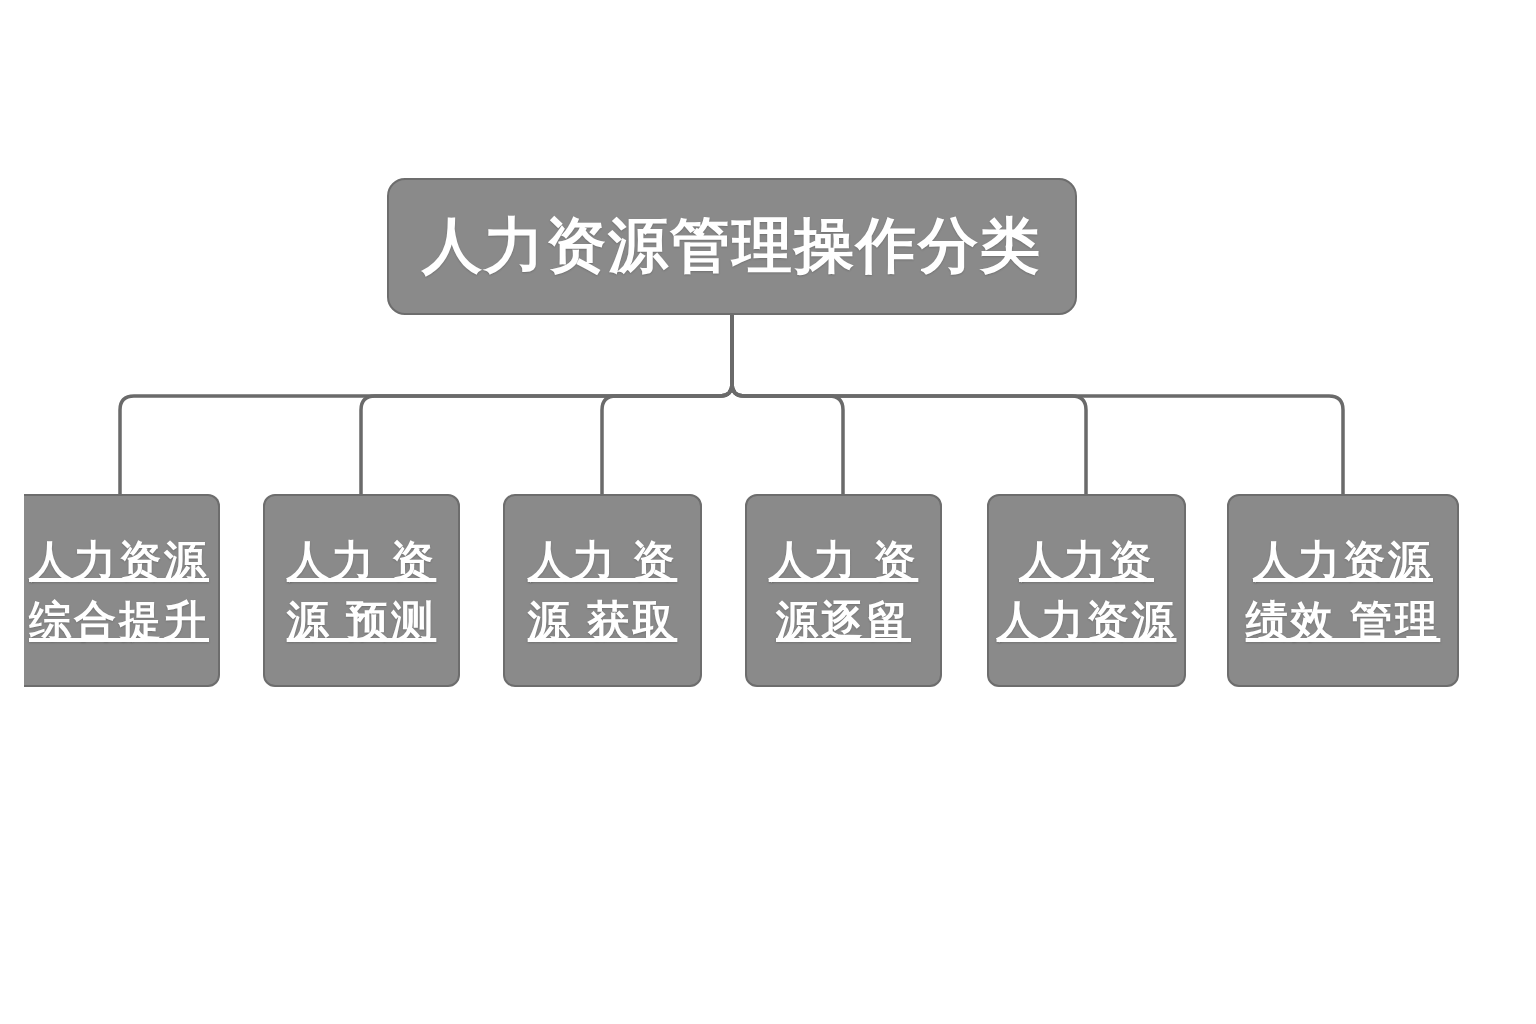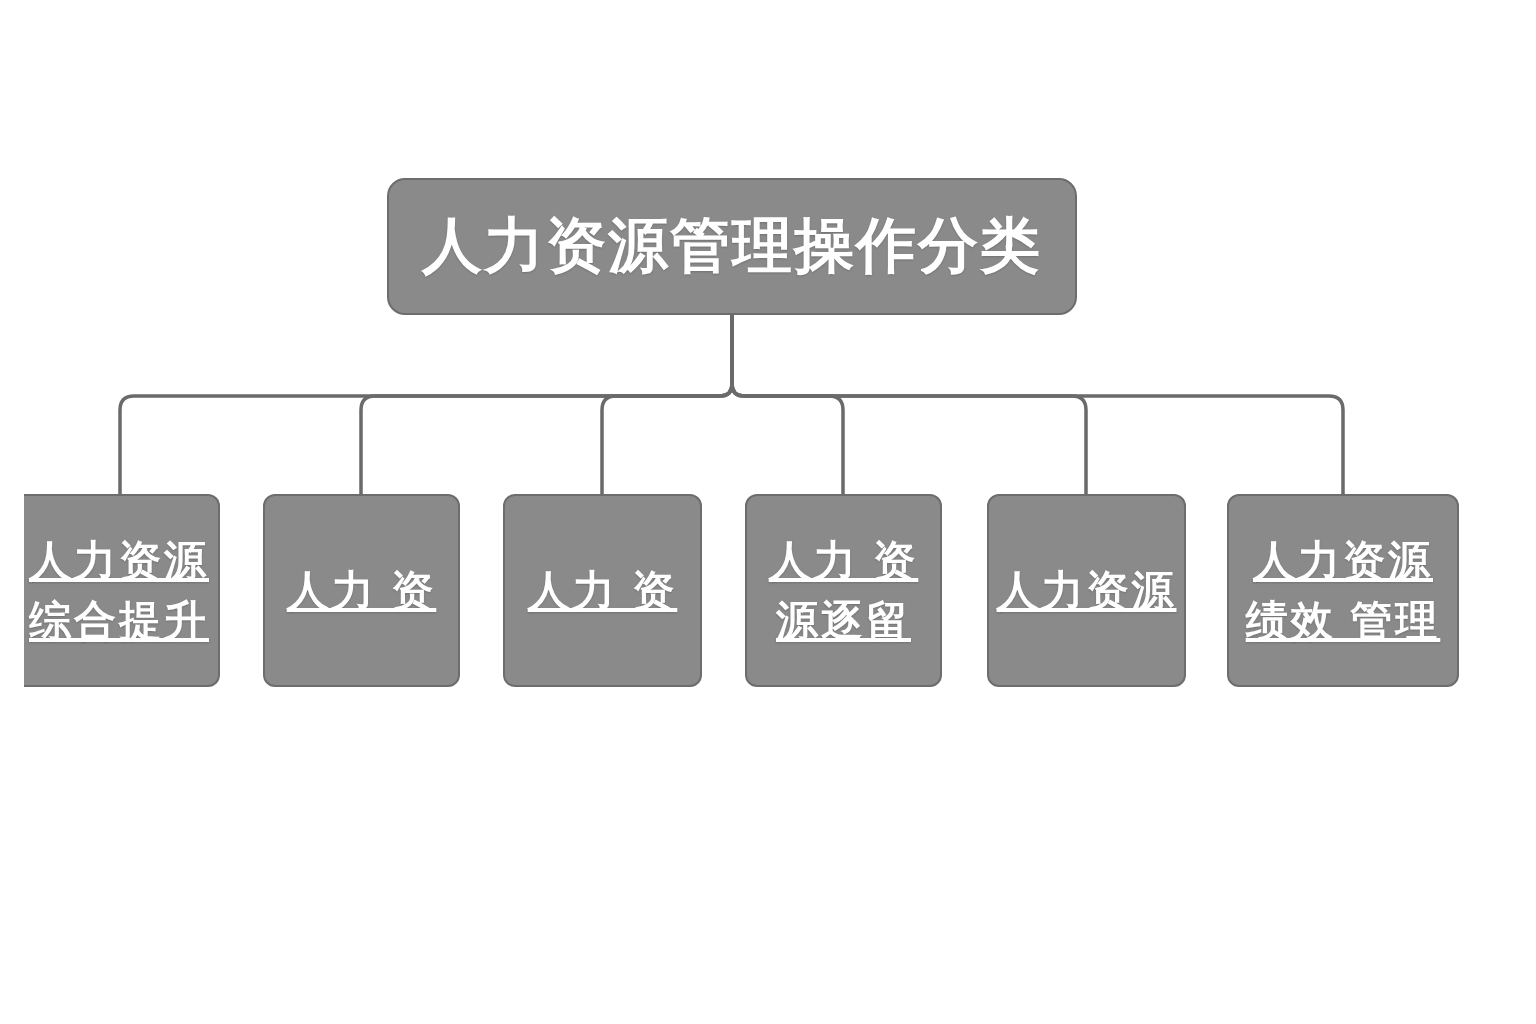--- a/index.html
+++ b/index.html
@@ -89,32 +89,35 @@
     <span>人力资源管理操作分类</span>
   </div>
 
   <div class="node node-child child-0">
     <span class="line">人力资源</span>
     <span class="line">综合提升</span>
   </div>
 
   <div class="node node-child child-1">
     <span class="line">人力 资</span>
+    <span class="line">源 预测</span>
   </div>
 
   <div class="node node-child child-2">
     <span class="line">人力 资</span>
+    <span class="line">源 获取</span>
   </div>
 
   <div class="node node-child child-3">
     <span class="line">人力 资</span>
     <span class="line">源逐留</span>
   </div>
 
   <div class="node node-child child-4">
+    <span class="line">人力资</span>
     <span class="line">人力资源</span>
   </div>
 
   <div class="node node-child child-5">
     <span class="line">人力资源</span>
     <span class="line">绩效 管理</span>
   </div>
 
 </div>
 

